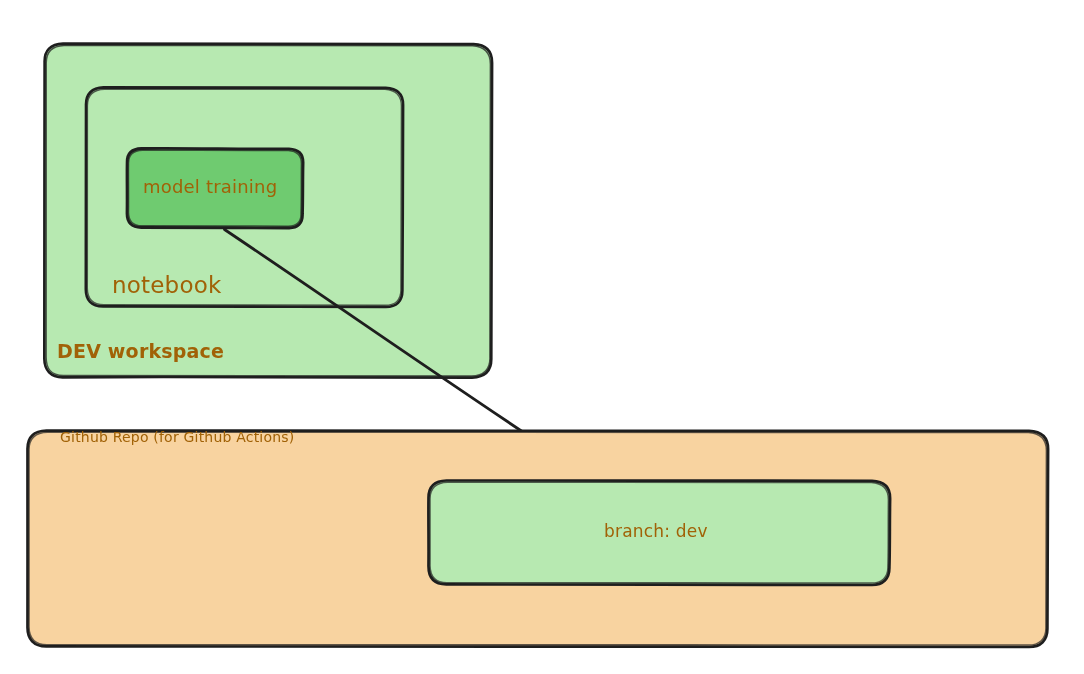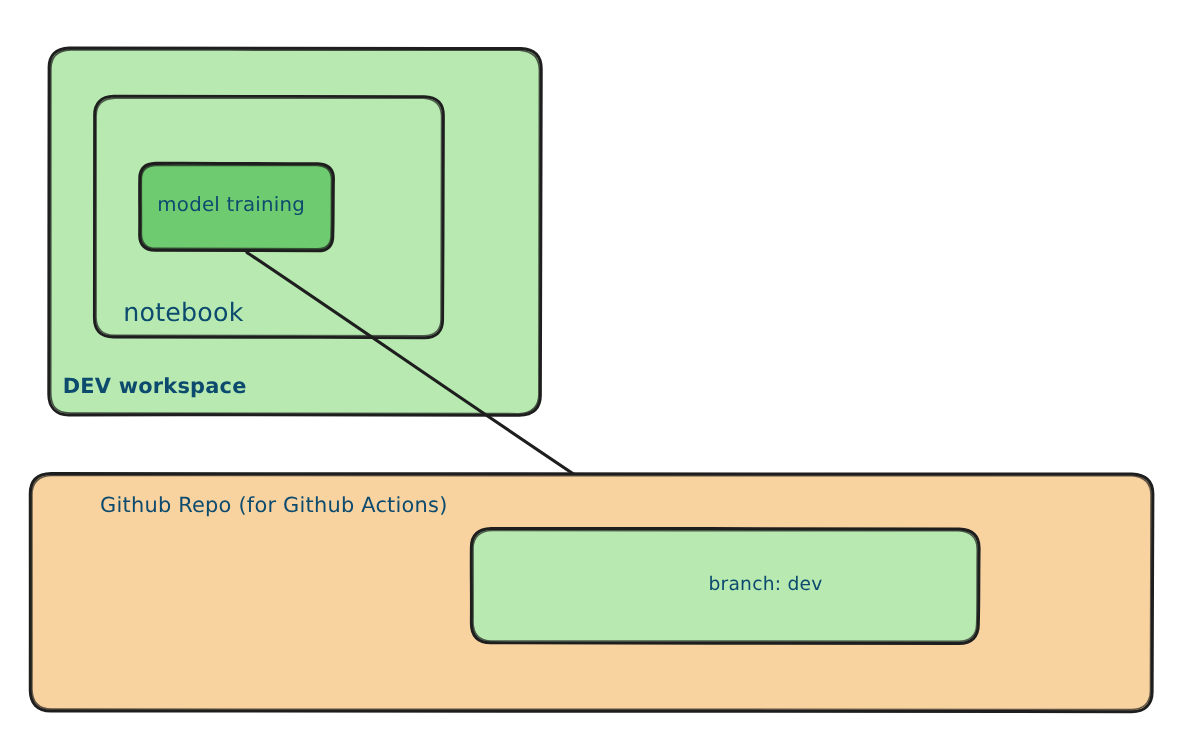--- a/index.html
+++ b/index.html
@@ -17,21 +17,21 @@
   }
   #canvas {
     position: absolute;
     left: 0; top: 0;
     width: 1084px;
     height: 674px;
   }
   .node-label {
     position: absolute;
     font-family: "DejaVu Sans", sans-serif;
-    color: #0c4a6e;
+    color: #a16207;
     white-space: nowrap;
     letter-spacing: 0.2px;
     pointer-events: none;
   }
   
   #label-dev-workspace {
     left: 57px;
     top: 340px;
     font-size: 19px;
     font-weight: bold;
@@ -44,30 +44,28 @@
   }
   
   #label-model-training {
     left: 143px;
     top: 176px;
     font-size: 18px;
   }
   
   #label-github-repo {
     left: 60px;
-    top: 448px;
-    font-size: 19px;
-    margin-left: 31px;
+    top: 429px;
+    font-size: 14px;
   }
   
   #label-branch-dev {
     left: 604px;
     top: 521px;
     font-size: 17px;
-    margin-left: 40px;
   }
 </style>
 </head>
 <body>
 
 <svg id="canvas" viewBox="0 0 1084 674" xmlns="http://www.w3.org/2000/svg">
 
   <g>
 
     <path fill="#b7e9b1" stroke="none" d="M 62 43

